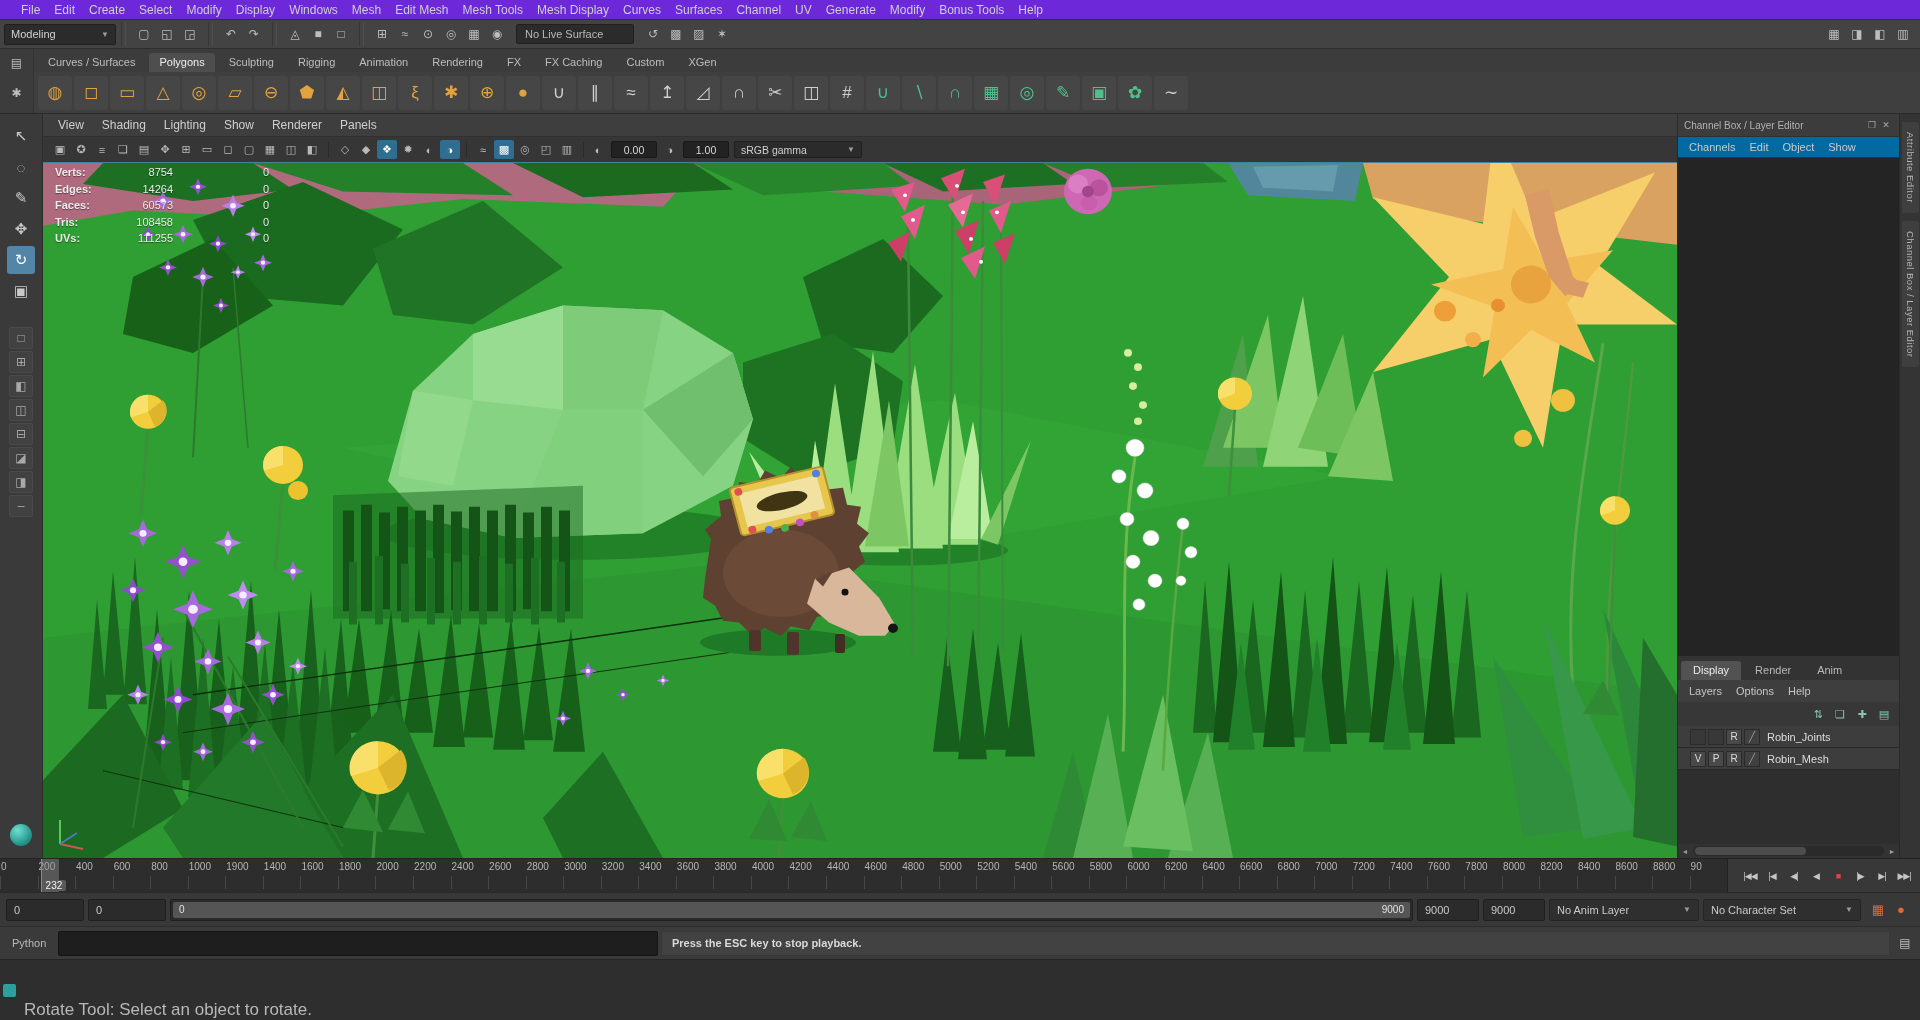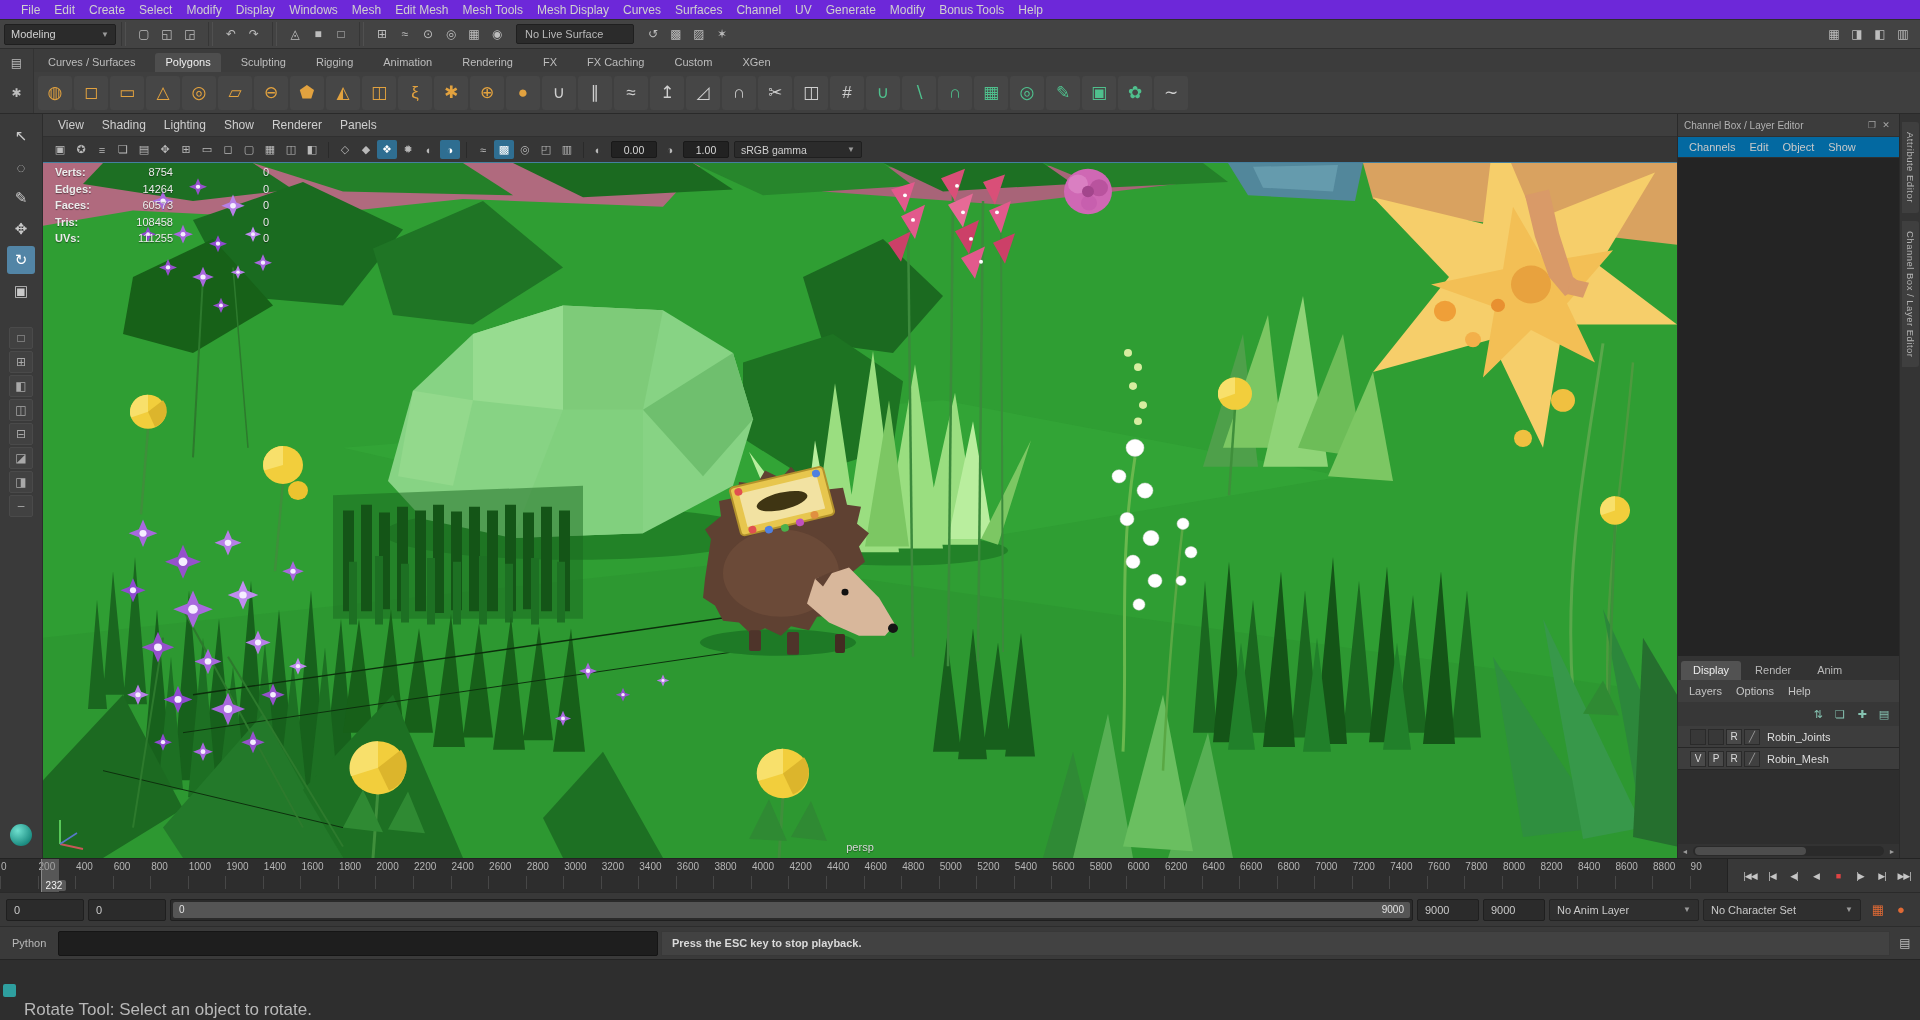--- a/index.html
+++ b/index.html
@@ -19,21 +19,21 @@
 .sl-sep {width:5px; height:24px; border-left:1px solid #363636; border-right:1px solid #505050; margin:0 3px;}
 .grp {display:flex; gap:1px; padding:0 2px;}
 .ic {width:22px; height:22px; display:flex; align-items:center; justify-content:center; font-size:12px; color:#bdbdbd; border-radius:2px;}
 .live-field {width:118px; height:20px; background:#2b2b2b; border:1px solid #1f1f1f; font-size:11px; color:#b9b9b9; display:flex; align-items:center; padding:0 8px; border-radius:2px; margin:0 4px;}
 .spacer {flex:1;}
 
 
 .shelf {flex:0 0 64px; background:#3c3c3c; display:flex; border-bottom:1px solid #2a2a2a;}
 .shelf-left {width:34px; display:flex; flex-direction:column; align-items:center; padding-top:3px; gap:8px; border-right:1px solid #333;}
 .shelf-main {flex:1; display:flex; flex-direction:column; min-width:0;}
-.shelf-tabs {height:23px; display:flex; align-items:flex-end; padding-left:4px; gap:10px;}
+.shelf-tabs {height:23px; display:flex; align-items:flex-end; padding-left:4px; gap:4px;}
 .shelf-tab {font-size:11px; color:#bdbdbd; padding:3px 10px 4px; border-radius:3px 3px 0 0;}
 .shelf-tab.active {background:#4e4e4e; color:#efefef;}
 .shelf-icons {height:41px; display:flex; align-items:center; padding-left:4px; gap:2px; background:#3f3f3f; overflow:hidden;}
 .shelf-ic {flex:0 0 34px; width:34px; height:34px; border-radius:3px; background:#464646; display:flex; align-items:center; justify-content:center; font-size:17px; color:#cfcfcf;}
 
 
 .mainrow {flex:1; display:flex; min-height:0; background:#2f2f2f;}
 .toolbox {width:43px; background:#3a3a3a; display:flex; flex-direction:column; align-items:center; padding-top:8px; gap:3px; border-right:1px solid #2c2c2c;}
 .tool {width:28px; height:28px; display:flex; align-items:center; justify-content:center; font-size:15px; color:#c9c9c9; border-radius:3px;}
 .tool.active {background:#5285a6; color:#fff;}
@@ -700,21 +700,20 @@
             <span class="hud-v2">0</span>
           </div>
           </div>
 
         <svg class="axis" width="44" height="44">
           <line x1="9" y1="36" x2="9" y2="12" stroke="#58c858" stroke-width="2"></line>
           <line x1="9" y1="36" x2="32" y2="41" stroke="#c85858" stroke-width="2"></line>
           <line x1="9" y1="36" x2="26" y2="25" stroke="#5878c8" stroke-width="1.5"></line>
         </svg>
 
-        <div class="cam-label">persp</div>
       </div>
     </div>
 
     <div class="channelbox">
       <div class="cb-header">
         <span class="cb-title">Channel Box / Layer Editor</span>
         <span style="display:flex;">
             <span class="cb-hic">❐</span>
             <span class="cb-hic">✕</span>
           </span>

